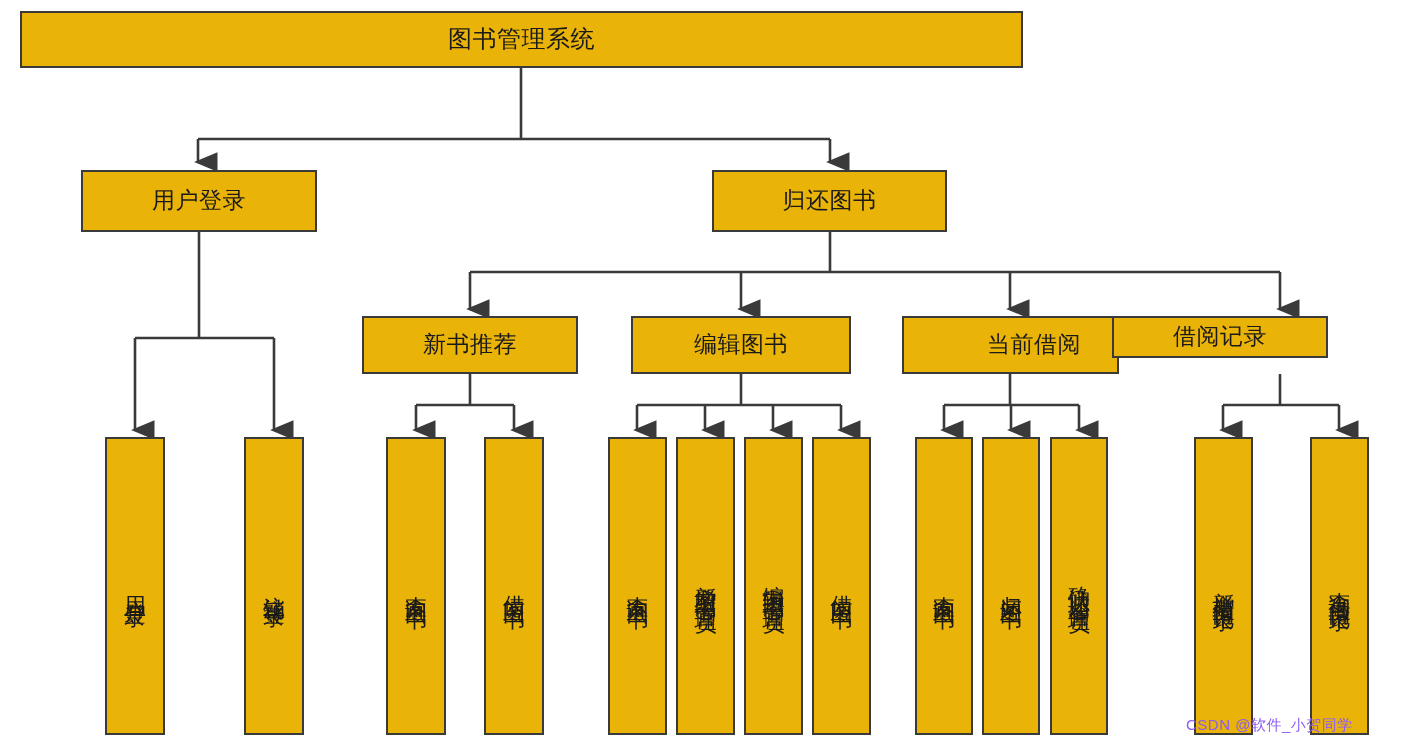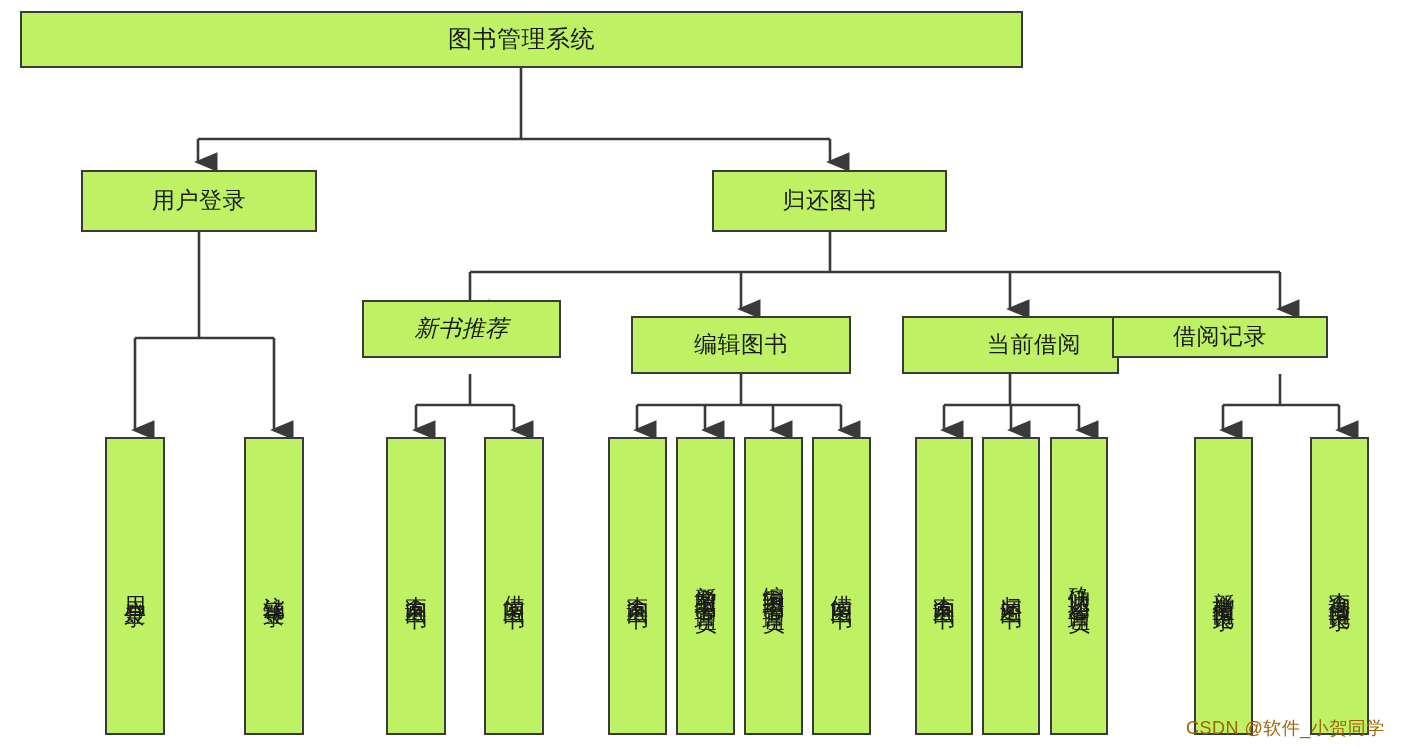--- a/index.html
+++ b/index.html
@@ -21,21 +21,21 @@
     position: absolute;
     left: 0;
     top: 0;
     width: 1405px;
     height: 747px;
     pointer-events: none;
   }
   .node {
     position: absolute;
     box-sizing: border-box;
-    background: #bef264;
+    background: #eab308;
     border: 2px solid #3a3a3a;
     display: flex;
     align-items: center;
     justify-content: center;
     color: #1a1a1a;
     z-index: 2;
   }
   .node .lbl {
     display: block;
     text-align: center;
@@ -61,22 +61,22 @@
     text-orientation: upright;
     font-size: 22px;
     line-height: 1.0;
     letter-spacing: 4px;
     text-align: center;
   }
   #watermark {
     position: absolute;
     left: 1186px;
     top: 716px;
-    font-size: 18px;
-    color: #a16207;
+    font-size: 15px;
+    color: #8b5cf6;
     letter-spacing: 0.5px;
     white-space: nowrap;
     z-index: 3;
     user-select: none;
   }
 </style>
 </head>
 <body>
 
 <div id="canvas">
@@ -136,21 +136,21 @@
     <span class="lbl">图书管理系统</span>
   </div>
 
   <div class="node h-node" style="left:81px; top:170px; width:236px; height:62px;">
     <span class="lbl">用户登录</span>
   </div>
   <div class="node h-node" style="left:712px; top:170px; width:235px; height:62px;">
     <span class="lbl">归还图书</span>
   </div>
 
-  <div class="node h-node" style="left:362px; top:300px; width:199px; height:58px;font-style:italic;">
+  <div class="node h-node" style="left:362px; top:316px; width:216px; height:58px;">
     <span class="lbl">新书推荐</span>
   </div>
   <div class="node h-node" style="left:631px; top:316px; width:220px; height:58px;">
     <span class="lbl">编辑图书</span>
   </div>
   <div class="node h-node" style="left:902px; top:316px; width:217px; height:58px;padding-left:47px;">
     <span class="lbl">当前借阅</span>
   </div>
   <div class="node h-node" style="left:1112px; top:316px; width:216px; height:42px;">
     <span class="lbl">借阅记录</span>

